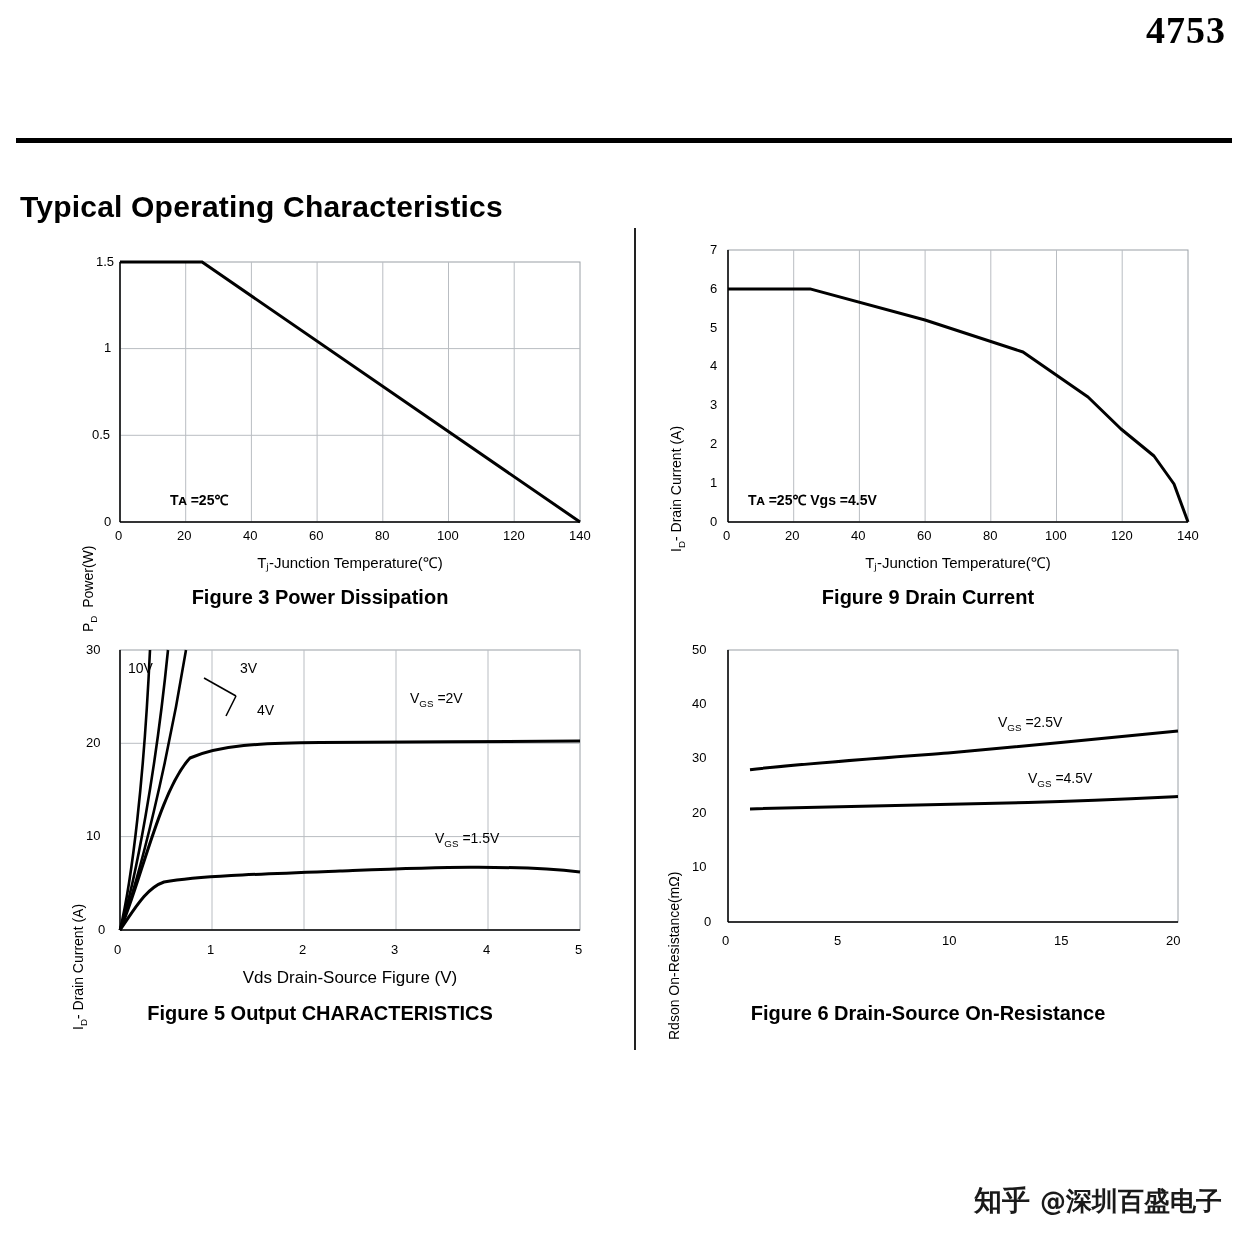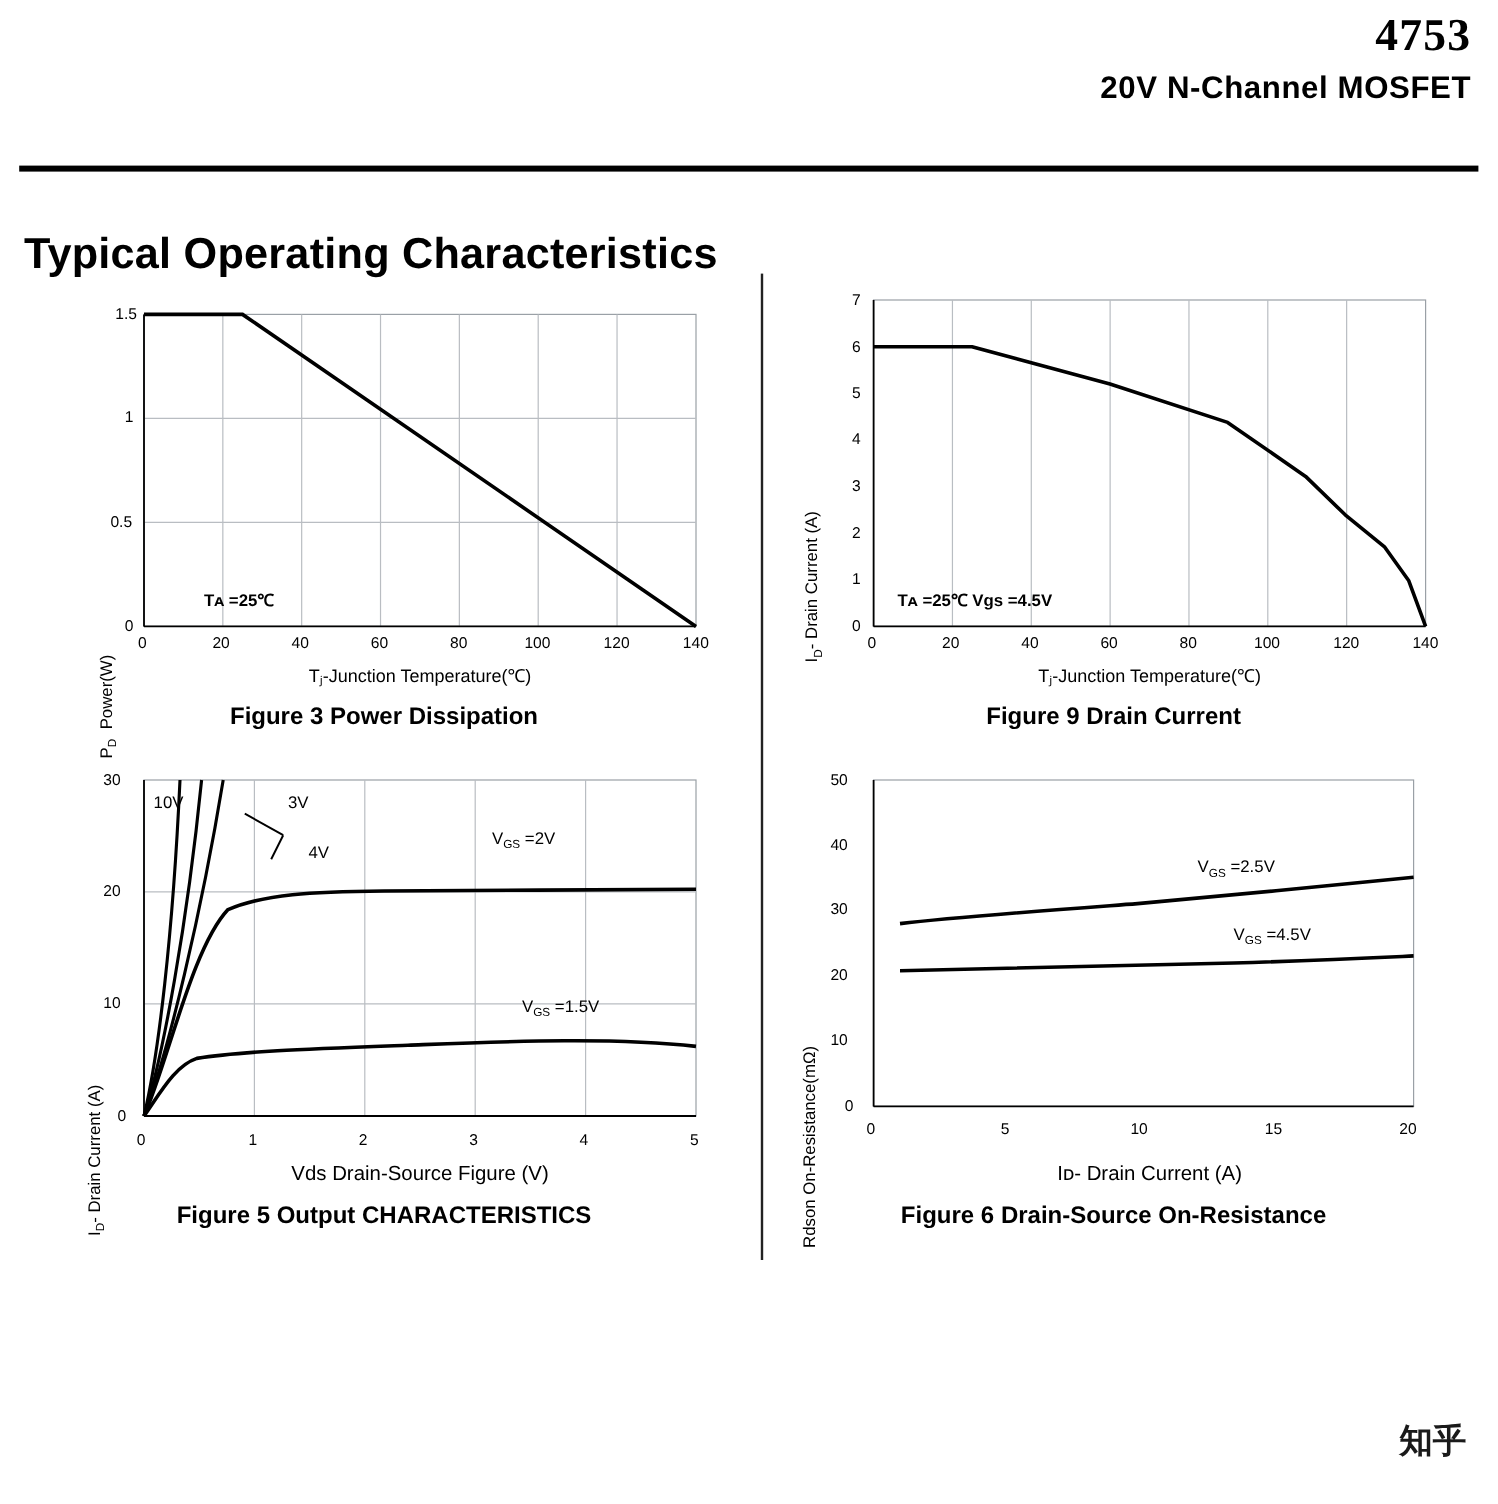--- a/index.html
+++ b/index.html
@@ -52,21 +52,21 @@
     top: 138px;
     width: 1216px;
     height: 5px;
     background: #000;
   }
   
   .section-title {
     position: absolute;
     left: 20px;
     top: 190px;
-    font-size: 36px;
+    font-size: 30px;
     font-weight: bold;
     letter-spacing: 0.2px;
   }
   
   .col-divider {
     position: absolute;
     left: 634px;
     top: 228px;
     width: 2px;
     height: 822px;
@@ -145,21 +145,20 @@
   }
   sub { font-size: 0.7em; }
 </style>
 </head>
 <body>
 
 <div class="page">
 
   <div class="header">
     <div class="part-number">4753</div>
-    <div class="part-subtitle">20V  N-Channel  MOSFET</div>
     <div class="header-rule"></div>
   </div>
 
   <div class="section-title">Typical Operating Characteristics</div>
 
   <div class="col-divider"></div>
 
   <div class="figure" style="left:40px; top:232px; width:560px;">
     <div class="plot" style="width:560px;height:330px;">
       <div class="axis-title-y" style="left:40px; top:400px; width:230px;">
@@ -337,23 +336,23 @@
 
       <div class="tick-label" style="left:74px; top:303px;">0</div>
       <div class="tick-label" style="left:186px; top:303px;">5</div>
       <div class="tick-label" style="left:294px; top:303px;">10</div>
       <div class="tick-label" style="left:406px; top:303px;">15</div>
       <div class="tick-label" style="left:518px; top:303px;">20</div>
 
       <div class="curve-label" style="left:350px; top:84px;">V<sub>GS</sub> =2.5V</div>
       <div class="curve-label" style="left:380px; top:140px;">V<sub>GS</sub> =4.5V</div>
     </div>
-    <div class="axis-title-x" style="left:100px; top:338px; width:420px; font-size:17px;">Iᴅ- Drain Current (A)</div>
     <div class="fig-caption" style="margin-top:32px;">Figure 6 Drain-Source On-Resistance</div>
   </div>
 
   <div class="footer">
     <div class="wm">
       <span class="wm-logo">知乎</span>
+      <span class="wm-text">@深圳百盛电子</span>
     </div>
   </div>
 
 </div>
 
 </body></html>

